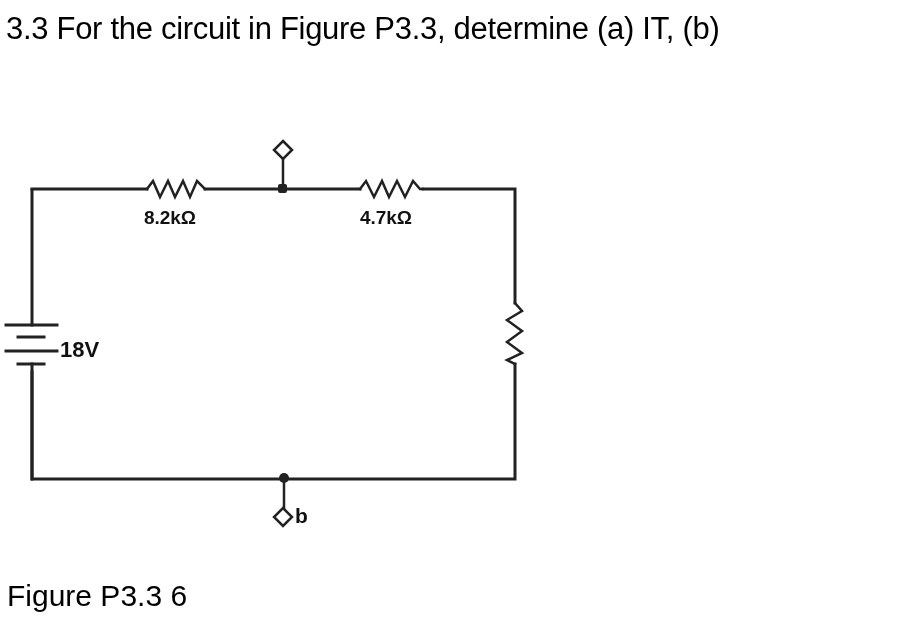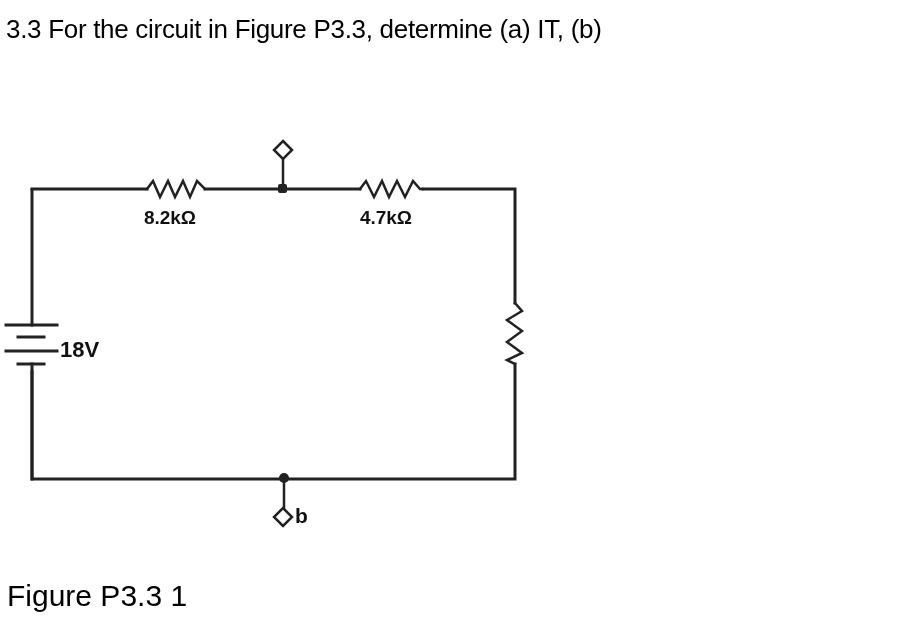--- a/index.html
+++ b/index.html
@@ -1,19 +1,19 @@
 <!DOCTYPE html>
 <html><head>
 <meta charset="utf-8">
 <style>
   html, body { margin: 0; padding: 0; background: #ffffff; }
   body { width: 910px; height: 623px; position: relative; overflow: hidden;
          font-family: "Liberation Sans", sans-serif; color: #000; }
   .question { position: absolute; left: 6px; top: 2px; width: 905px;
-              font-size: 26px; line-height: 54px; letter-spacing: -0.3px; }
+              font-size: 31px; line-height: 54px; letter-spacing: -0.3px; }
   .question .line { display: block; white-space: nowrap; }
   .caption { position: absolute; left: 7px; top: 574px; font-size: 30px; line-height: 44px; }
   svg.circuit { position: absolute; left: 0; top: 0; }
   .lbl { font-family: "Liberation Sans", sans-serif; font-weight: bold; fill: #111; }
 </style>
 </head>
 <body>
 
 <div class="question">
   <span class="line">3.3 For the circuit in Figure P3.3, determine (a) IT, (b)</span>
@@ -54,13 +54,13 @@
 
   <polygon points="283,141 292,150 283,159 274,150" fill="#fff" stroke="#222" stroke-width="2.5"></polygon>
   <polygon points="283,508 292,517 283,526 274,517" fill="#fff" stroke="#222" stroke-width="2.5"></polygon>
 
   <text class="lbl" x="170" y="224" font-size="19" text-anchor="middle">8.2kΩ</text>
   <text class="lbl" x="386" y="224" font-size="19" text-anchor="middle">4.7kΩ</text>
   <text class="lbl" x="60" y="357" font-size="22">18V</text>
   <text class="lbl" x="295" y="523" font-size="21">b</text>
 </svg>
 
-<div class="caption">Figure P3.3 1</div>
+<div class="caption">Figure P3.3 6</div>
 
 </body></html>

